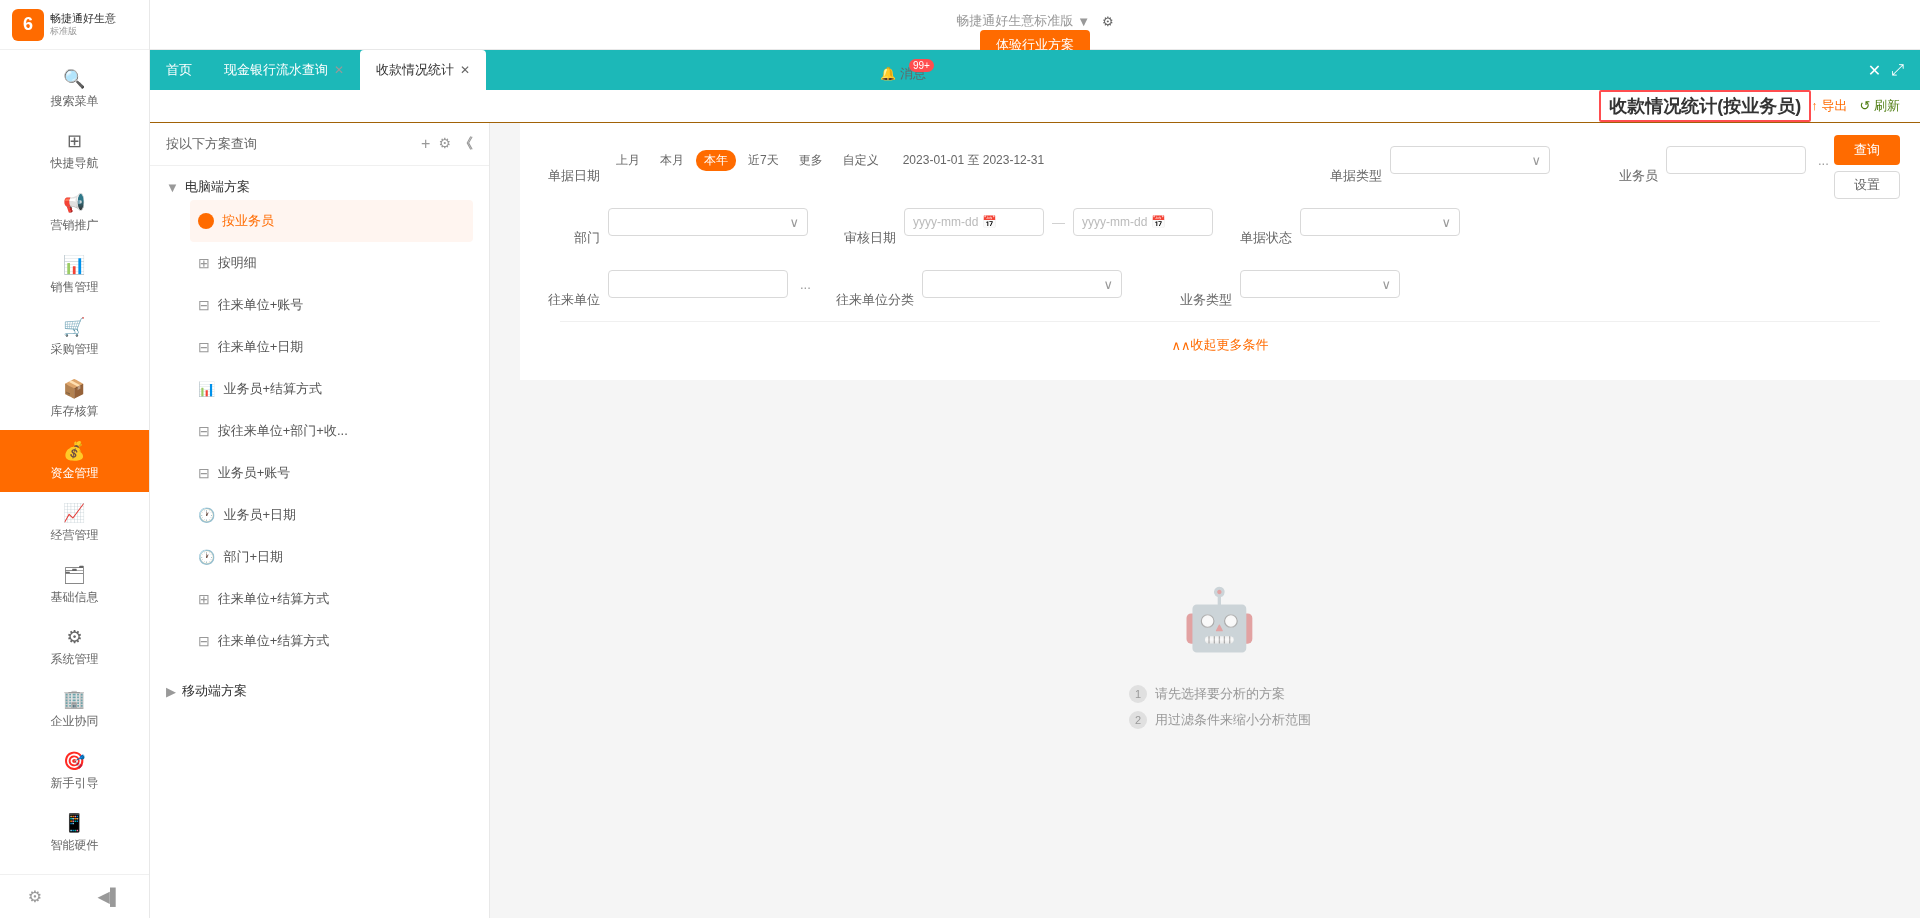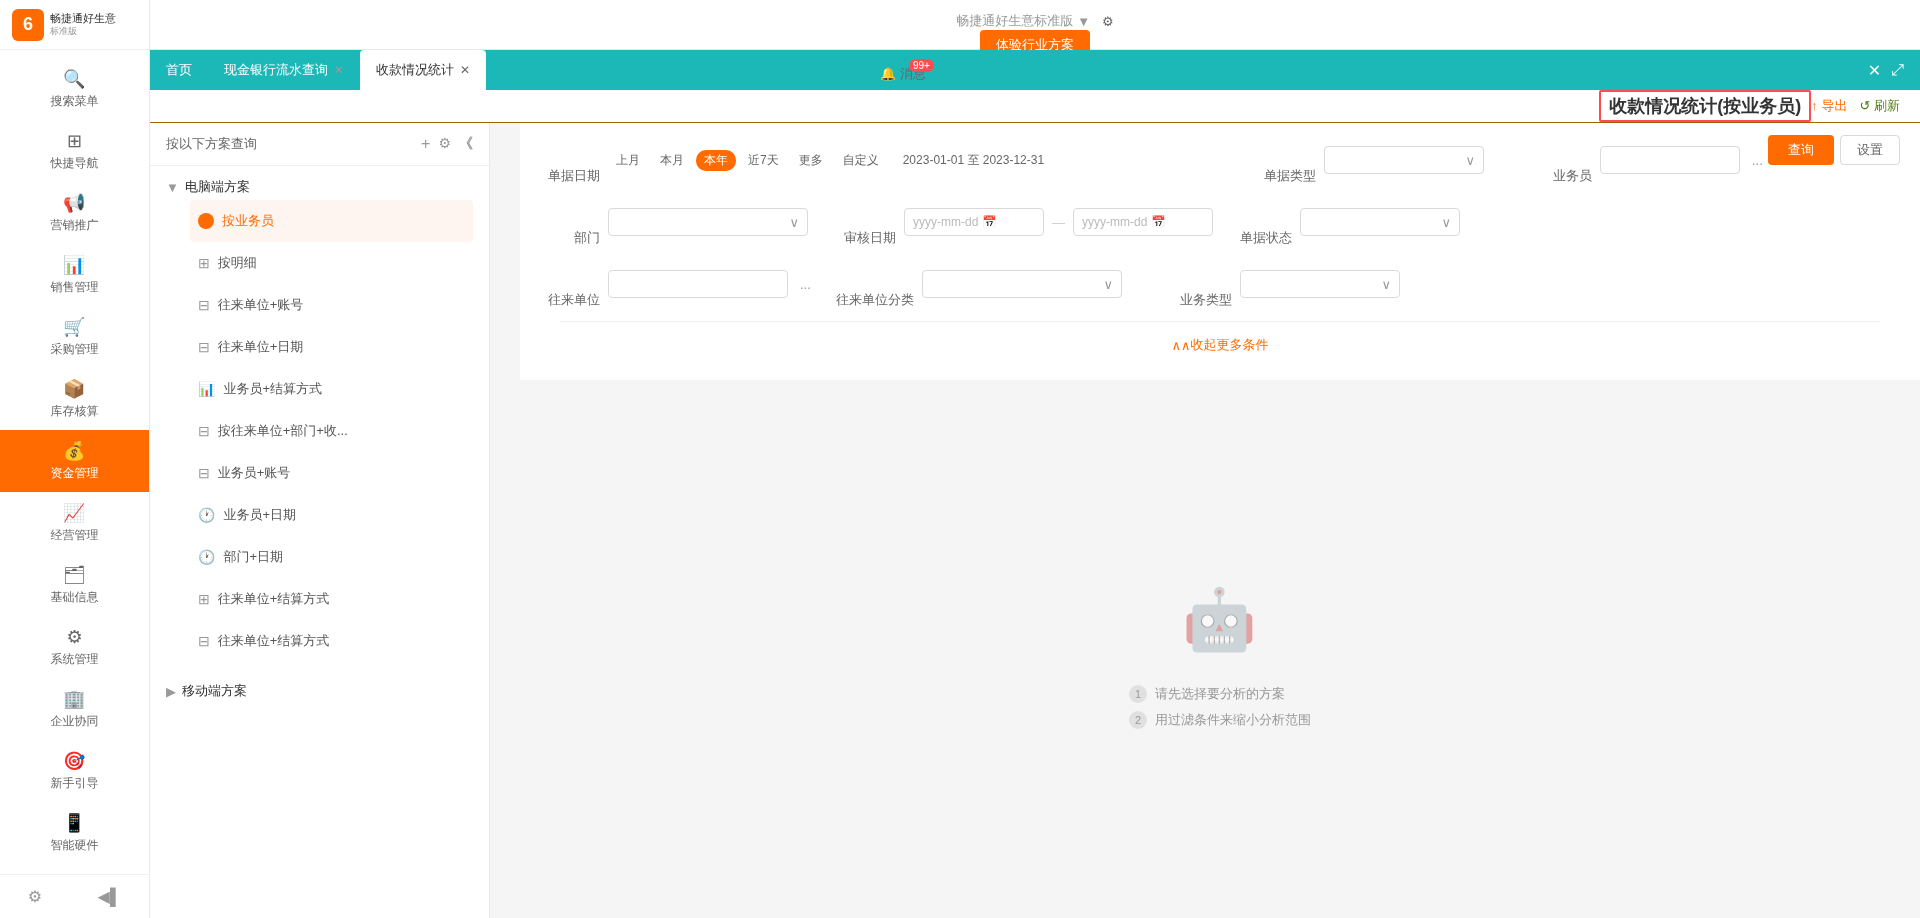--- a/index.html
+++ b/index.html
@@ -91,21 +91,21 @@
     
     .empty-area { flex: 1; display: flex; flex-direction: column; align-items: center; justify-content: center; background: #f5f5f5; gap: 16px; }
     .empty-robot { width: 100px; height: 100px; display: flex; align-items: center; justify-content: center; font-size: 60px; opacity: 0.4; }
     .empty-hints { display: flex; flex-direction: column; gap: 8px; }
     .hint-item { display: flex; align-items: center; gap: 8px; color: #999; font-size: 13px; }
     .hint-number { width: 18px; height: 18px; background: #e0e0e0; border-radius: 50%; display: flex; align-items: center; justify-content: center; font-size: 11px; color: #999; }
 
     
     .collapse-divider { border-top: 1px solid #f0f0f0; margin: 0 20px; }
     .search-form { flex: 1; }
-    .action-col { display: flex; flex-direction: row; gap: 6px; padding-left: 16px; }
+    .action-col { display: flex; flex-direction: column; gap: 6px; padding-left: 16px; }
   </style>
 </head>
 <body>
 
 <div class="sidebar">
   <div class="sidebar-logo">
     <div class="logo-icon">6</div>
     <div>
       <div class="logo-text">畅捷通好生意</div>
       <div class="logo-badge">标准版</div>

